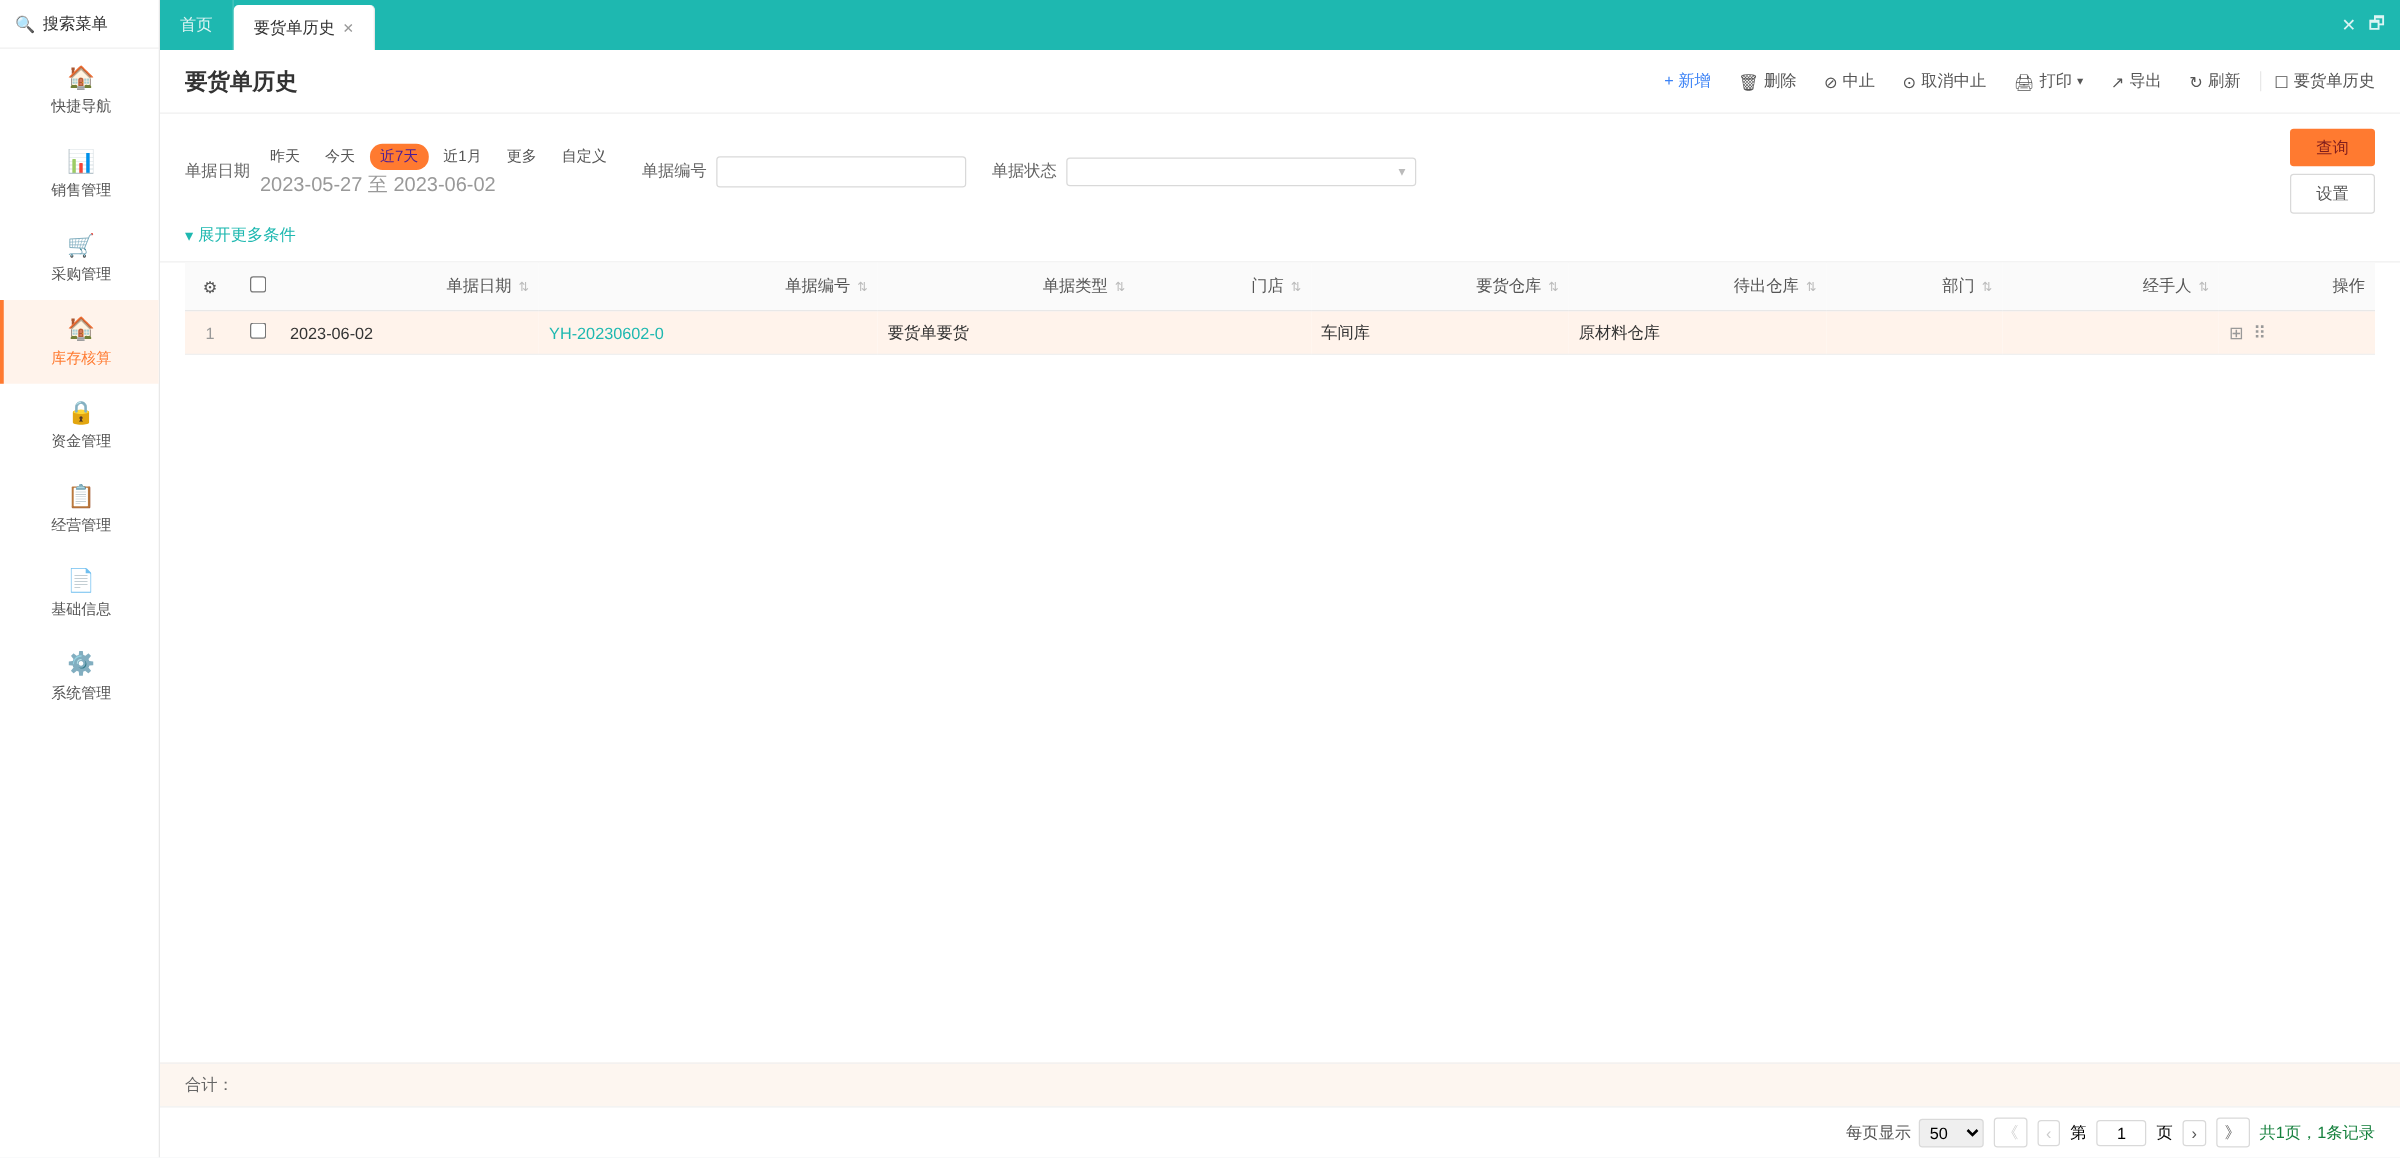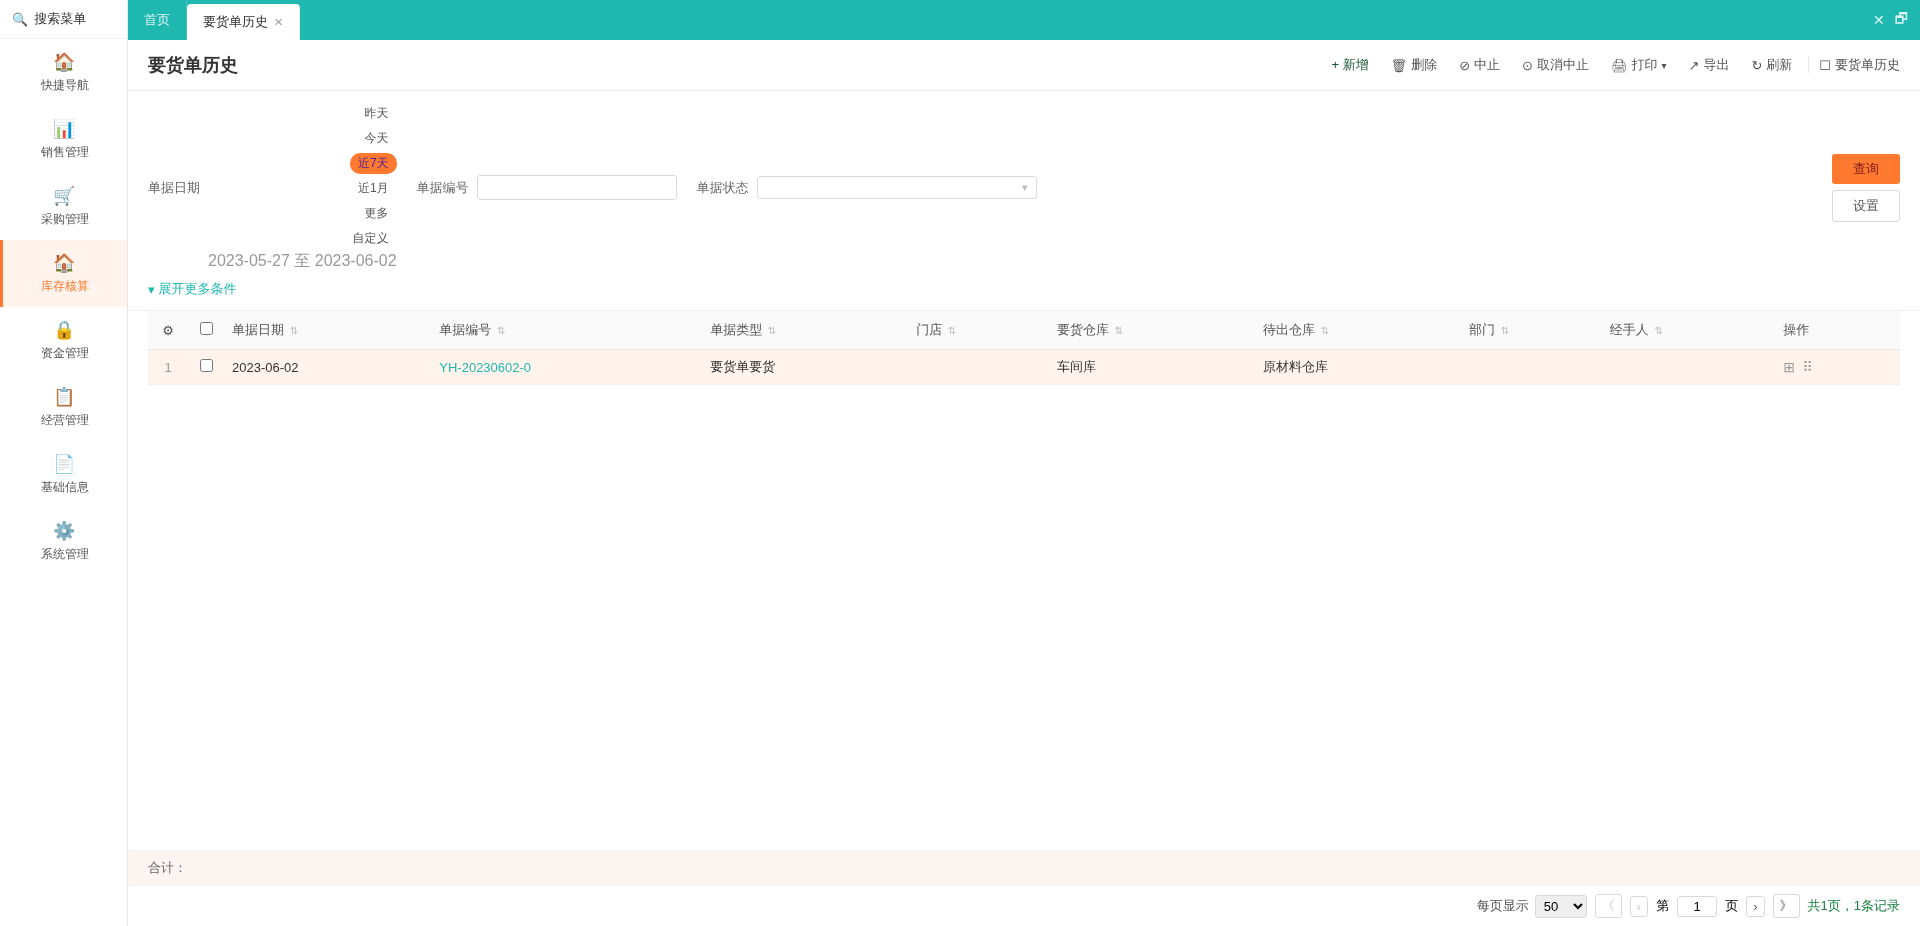--- a/index.html
+++ b/index.html
@@ -92,36 +92,36 @@
       display: flex;
       align-items: center;
       gap: 4px;
       color: #555;
       cursor: pointer;
       font-size: 13px;
       padding: 4px 6px;
       border-radius: 3px;
     }
     .toolbar-btn.new-btn {
-      color: #14532d;
+      color: #3b82f6;
     }
     .toolbar-btn.delete-btn { color: #555; }
     .toolbar-divider { width: 1px; height: 16px; background: #e8e8e8; }
     .display-toggle { display: flex; align-items: center; gap: 4px; font-size: 13px; color: #555; cursor: pointer; }
 
     
     .filter-area {
       padding: 12px 20px;
       border-bottom: 1px solid #f0f0f0;
       flex-shrink: 0;
     }
     .filter-row { display: flex; align-items: center; gap: 20px; flex-wrap: wrap; }
     .filter-item { display: flex; align-items: center; gap: 8px; }
     .filter-label { color: #666; white-space: nowrap; font-size: 13px; }
-    .date-shortcuts { display: flex; gap: 4px; align-items: flex-end; flex-direction: column; }
+    .date-shortcuts { display: flex; gap: 4px; align-items: flex-end; }
     .date-shortcut {
       padding: 2px 8px;
       border-radius: 3px;
       cursor: pointer;
       color: #555;
       font-size: 12px;
     }
     .date-shortcut.active {
       background: #ff7a30;
       color: #4c1d95;
@@ -183,21 +183,21 @@
       cursor: pointer;
       font-size: 13px;
     }
 
     
     .table-wrapper { flex: 1; overflow: auto; padding: 0 20px; }
     table { width: 100%; border-collapse: collapse; }
     thead tr { background: #fafafa; }
     th {
       padding: 10px 8px;
-      text-align: left;
+      text-align: right;
       color: #555;
       font-weight: 500;
       border-bottom: 1px solid #e8e8e8;
       white-space: nowrap;
       font-size: 13px;
     }
     th .sort-icon { color: #bbb; margin-left: 2px; font-size: 10px; }
     td {
       padding: 8px 8px;
       border-bottom: 1px solid #f0f0f0;

